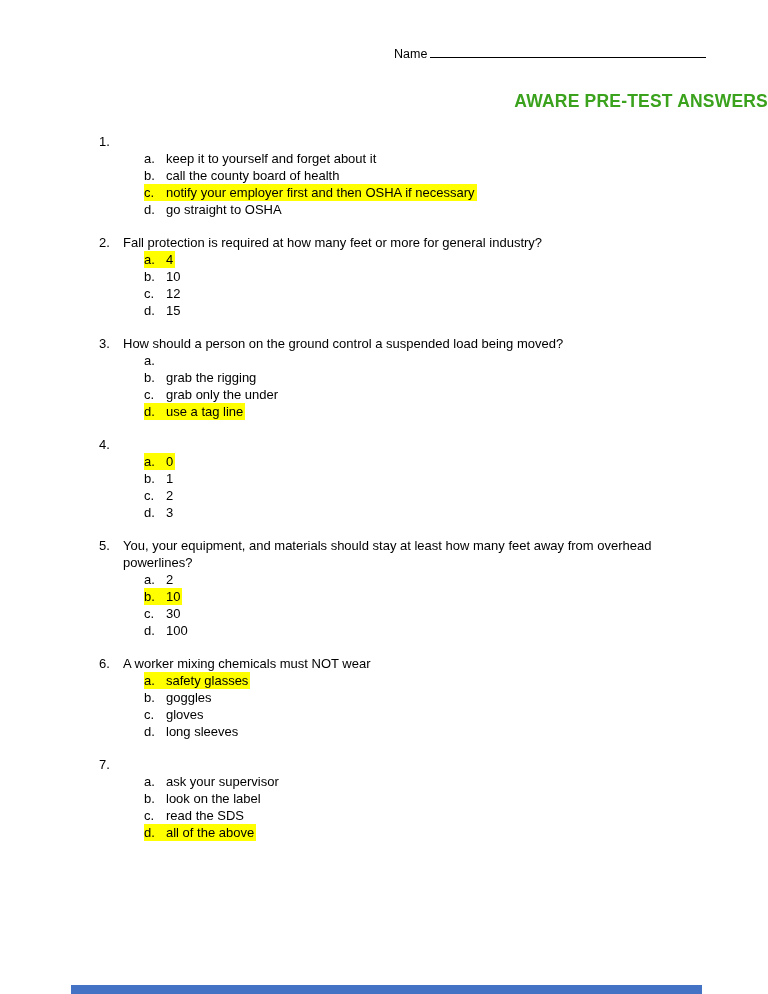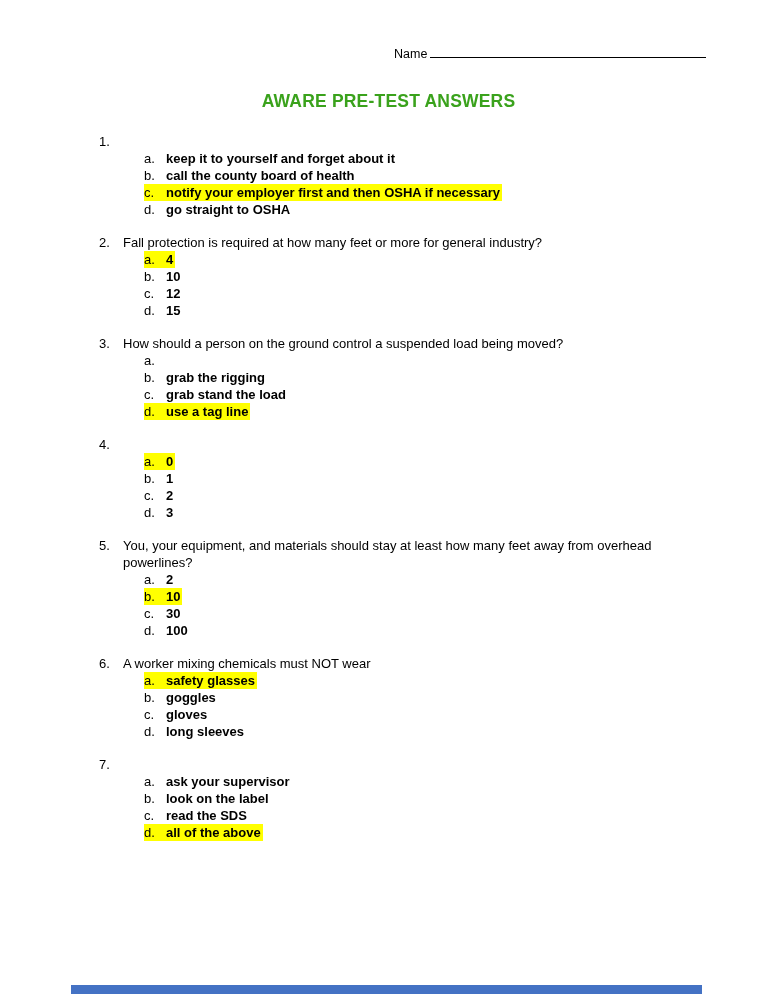--- a/index.html
+++ b/index.html
@@ -24,21 +24,21 @@
     height: 13px;
     border-bottom: 1px solid #000;
     margin-left: 3px;
     vertical-align: baseline;
   }
 
   .doc-title {
     position: absolute;
     top: 91px; left: 0;
     width: 100%;
-    text-align: center;
+    text-align: right;
     font-size: 17.5px;
     font-weight: bold;
     letter-spacing: 0.2px;
     color: var(--title-color, #3aa21c);
   }
 
   .questions {
     position: absolute;
     top: 133px; left: 90px;
     width: 600px;
@@ -48,21 +48,21 @@
   .question { margin-bottom: 16px; }
   .q-line { display: flex; align-items: flex-start; }
   .q-num { flex: 0 0 24px; width: 24px; }
   .q-text { max-width: 545px; }
 
   .options { margin-left: 45px; }
   .opt { min-height: 17px; }
   .hl-wrap { display: inline-flex; align-items: baseline; padding: 0 2px 0 0; }
   .hl-wrap.hl { background: var(--hl-color, #ffff00); }
   .opt-letter { flex: 0 0 22px; width: 22px; }
-  .opt-text { white-space: nowrap; font-weight: bold; }
+  .opt-text { white-space: nowrap; }
 
   .footer-bar {
     position: absolute;
     left: 62px; right: 66px; bottom: 0;
     height: 9px;
     background: var(--bar-color, #4472c4);
   }
 </style>
 </head>
 <body>
@@ -162,21 +162,21 @@
   <div class="opt">
     <span class="hl-wrap">
       <span class="opt-letter">b.</span>
       <span class="opt-text">grab the rigging</span>
     </span>
   </div>
 
   <div class="opt">
     <span class="hl-wrap">
       <span class="opt-letter">c.</span>
-      <span class="opt-text">grab stand the load</span>
+      <span class="opt-text">grab only the under</span>
     </span>
   </div>
 
   <div class="opt">
     <span class="hl-wrap hl">
       <span class="opt-letter">d.</span>
       <span class="opt-text">use a tag line</span>
     </span>
   </div>
 </div>

